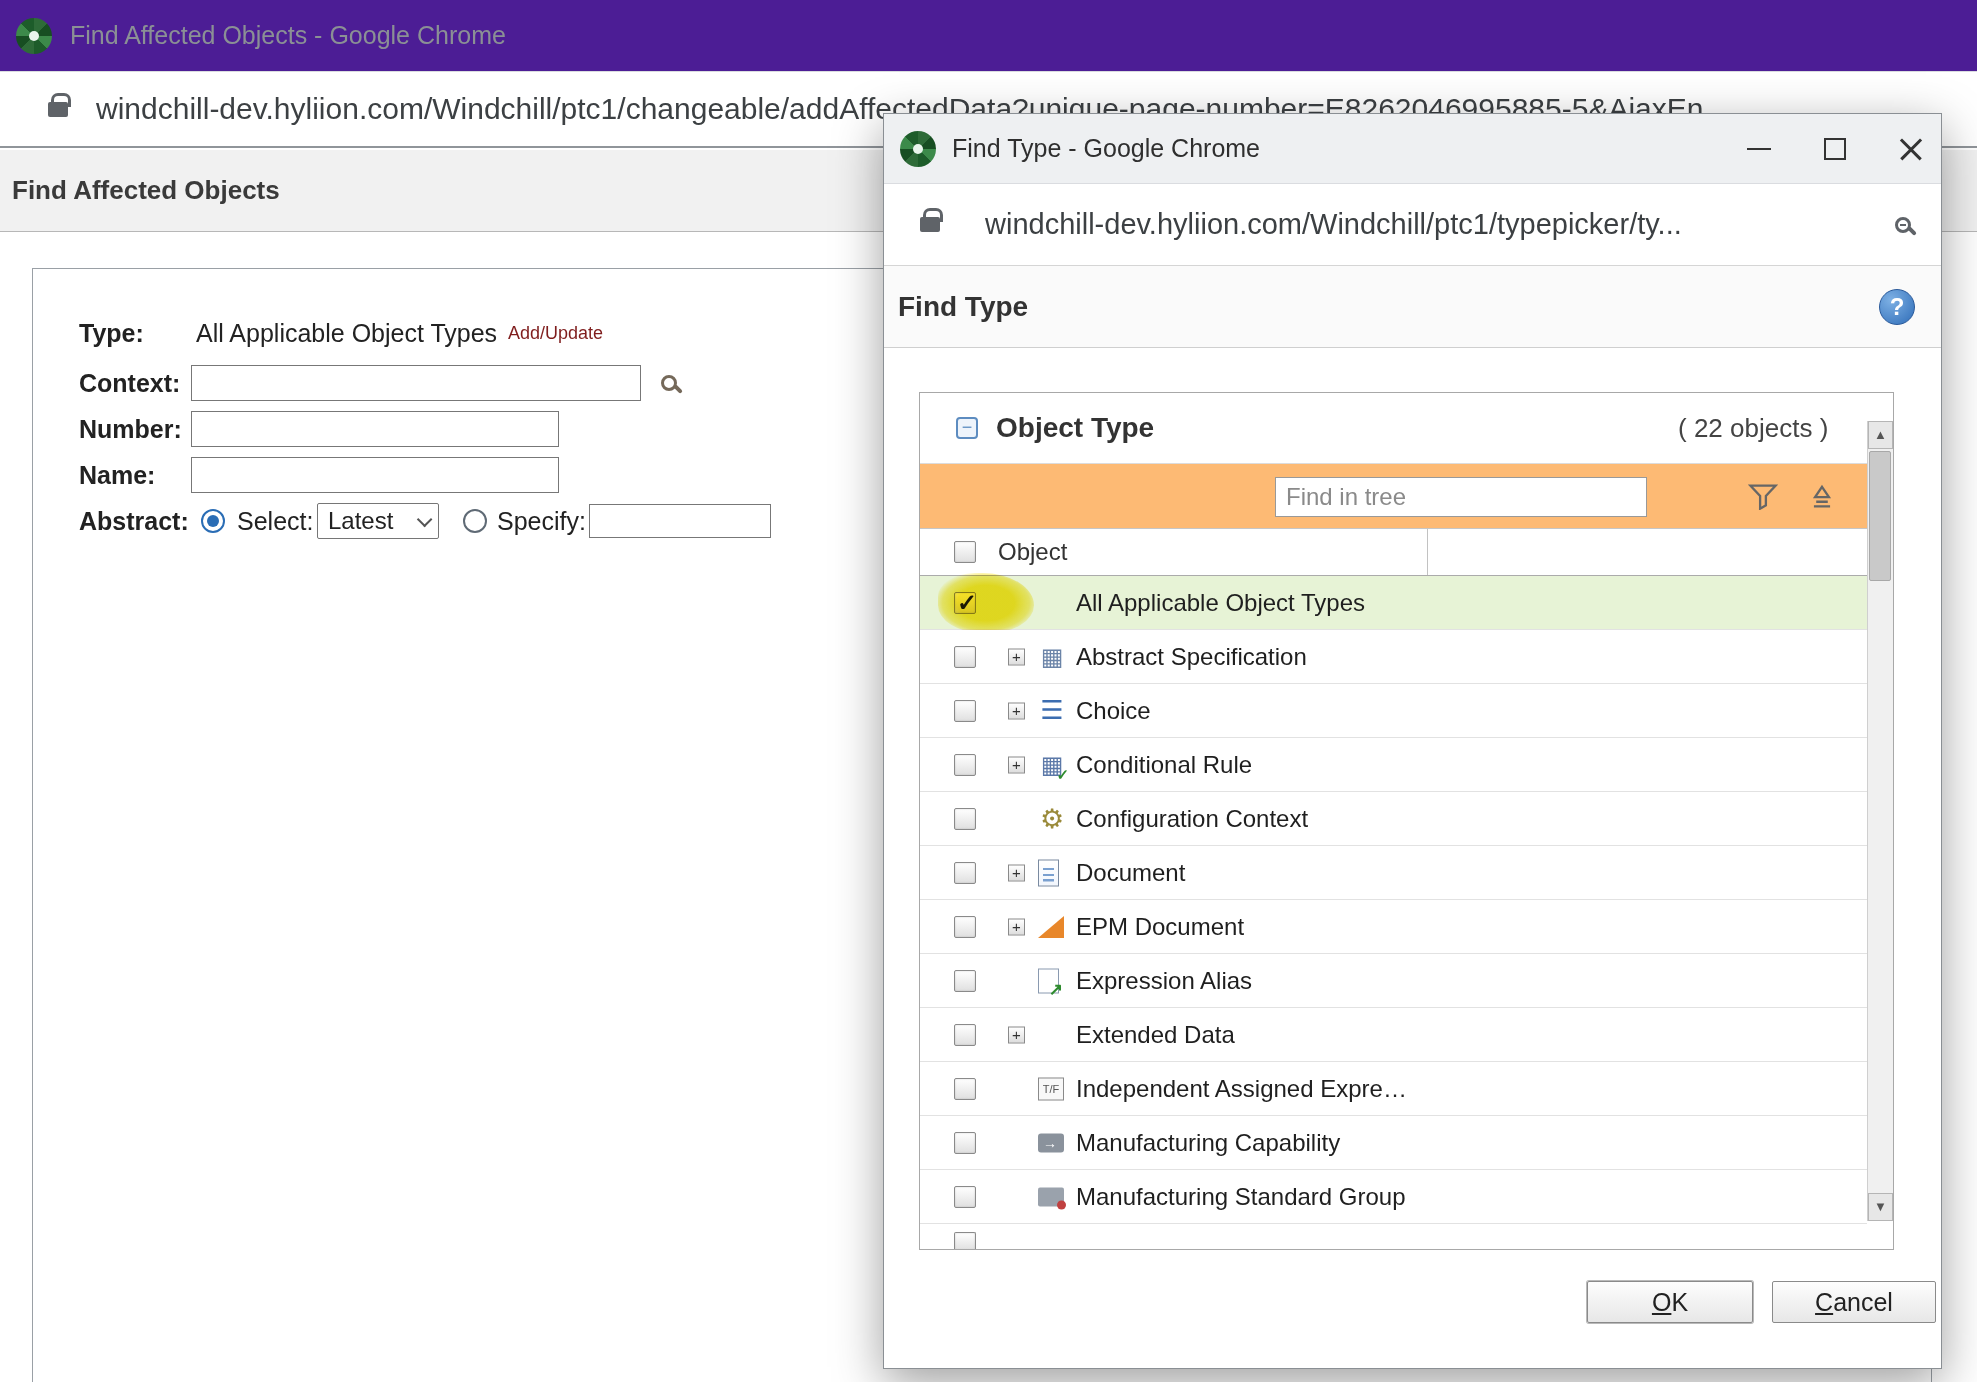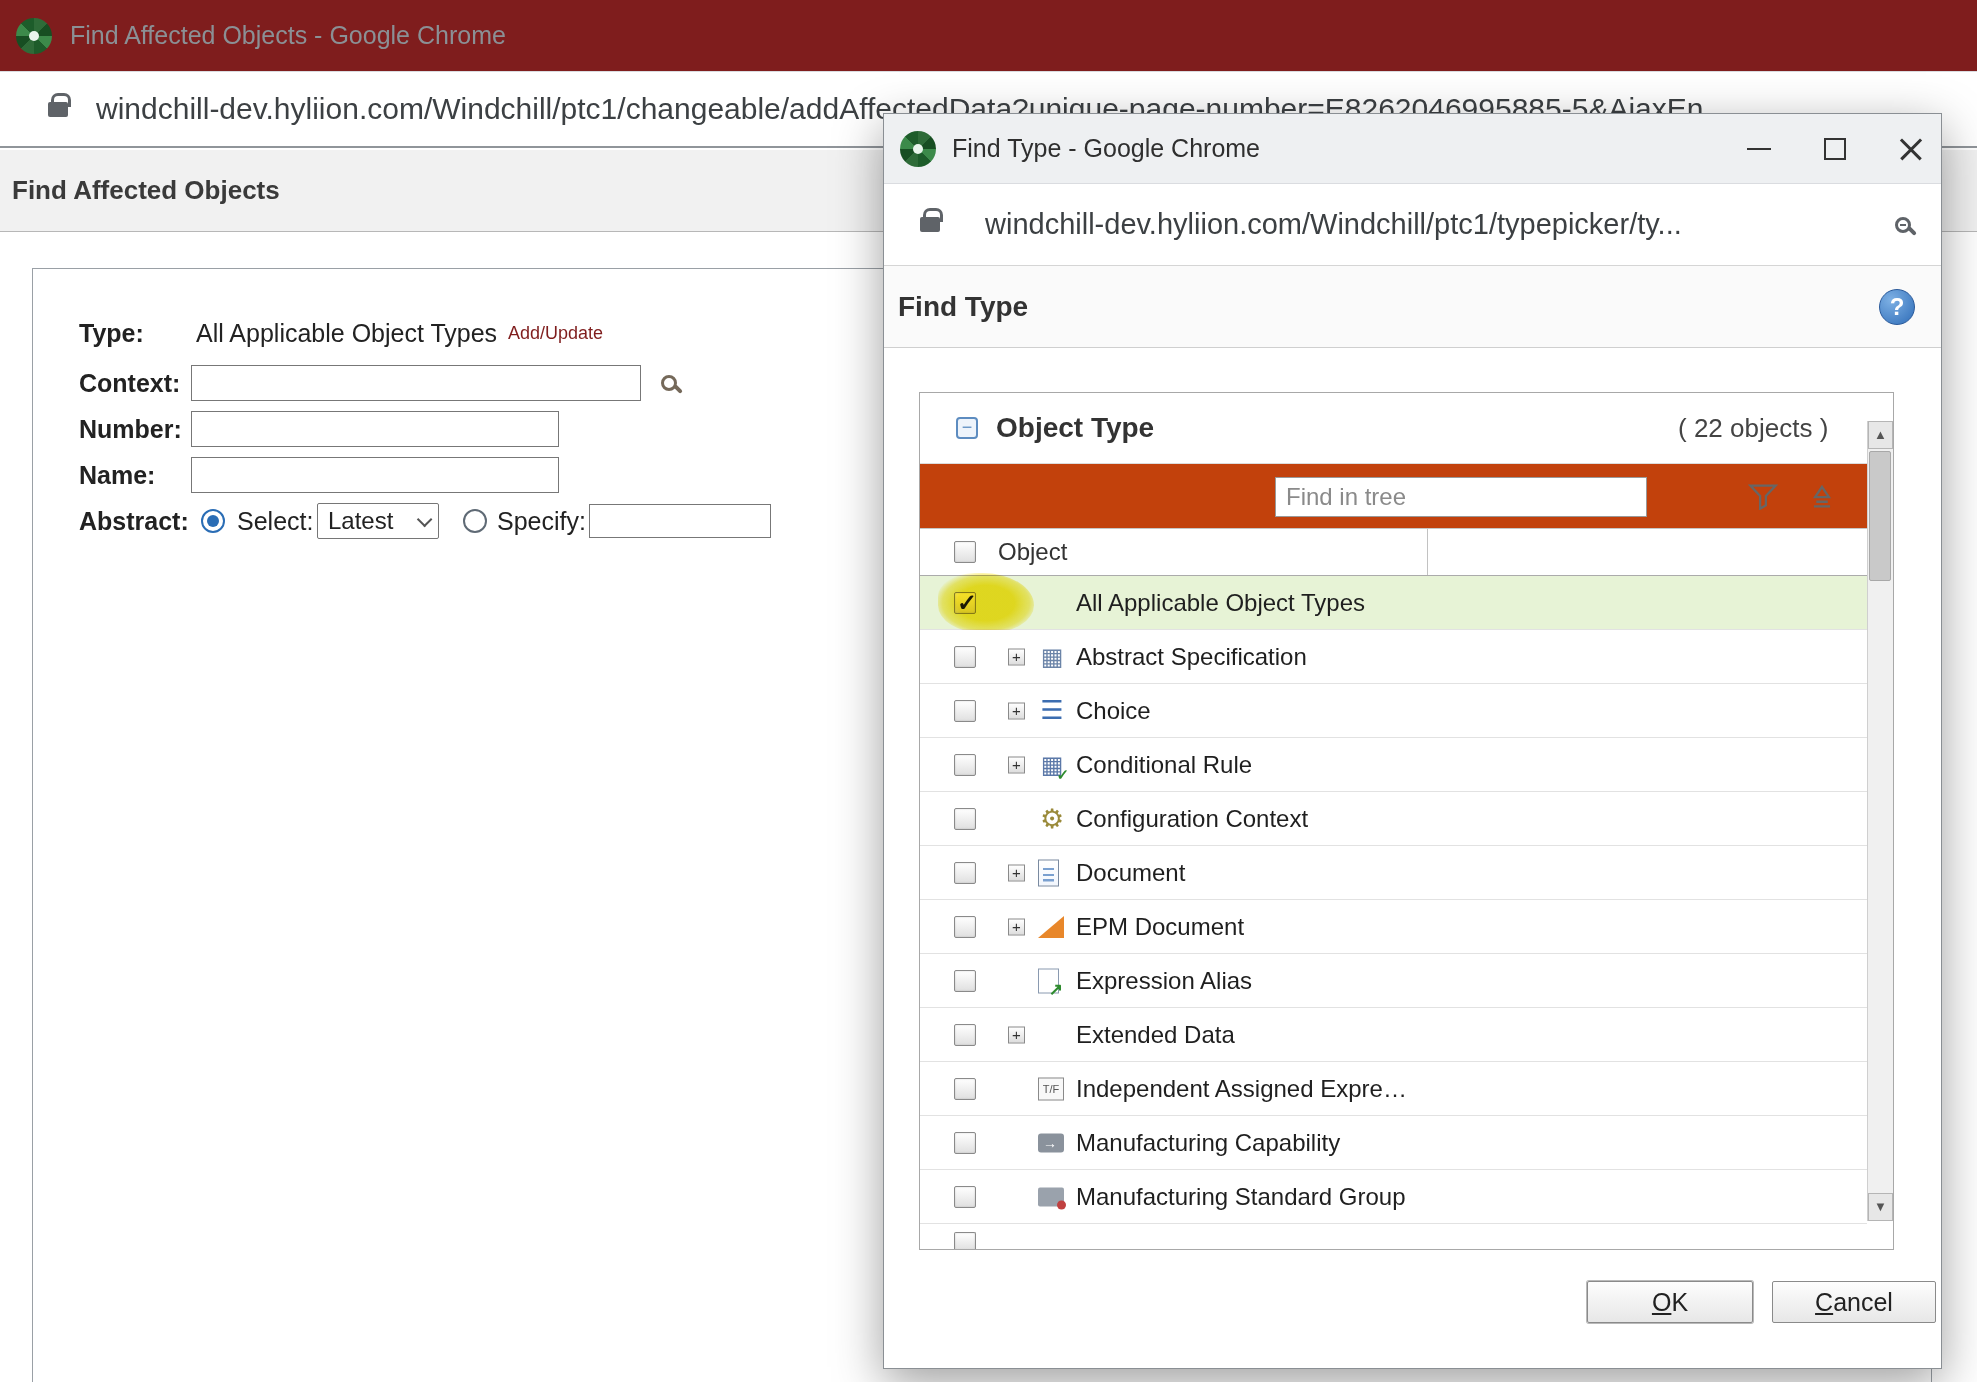--- a/index.html
+++ b/index.html
@@ -1,21 +1,21 @@
 <!DOCTYPE html>
 <html><head>
 <meta charset="utf-8">
 <style>
   *{margin:0;padding:0;box-sizing:border-box;}
   html,body{width:1977px;height:1382px;overflow:hidden;background:#fff;
     font-family:"Liberation Sans",sans-serif;color:#222;}
 
   
   .titlebar{position:absolute;left:0;top:0;width:100%;display:flex;align-items:center;
-    background:#7f1d1d;border-bottom:1px solid #dadce0;}
+    background:#4c1d95;border-bottom:1px solid #dadce0;}
   .wc-icon{width:36px;height:36px;border-radius:50%;position:relative;flex:0 0 auto;
     background:conic-gradient(#2e6b38 0 45deg,#174e22 45deg 90deg,#3c8a4a 90deg 135deg,
       #1d5c2a 135deg 180deg,#2e6b38 180deg 225deg,#174e22 225deg 270deg,
       #3c8a4a 270deg 315deg,#1d5c2a 315deg 360deg);}
   .wc-icon::after{content:'';position:absolute;inset:13px;background:#e9f5ec;border-radius:50%;}
   .lock{position:relative;width:20px;height:15px;background:#5f6368;border-radius:2px;flex:0 0 auto;}
   .lock::before{content:'';position:absolute;top:-9px;left:3px;width:14px;height:11px;
     border:3px solid #5f6368;border-bottom:none;border-radius:7px 7px 0 0;}
   .mag{width:16px;height:16px;border:3px solid #75695a;border-radius:50%;position:relative;flex:0 0 auto;}
   .mag::after{content:'';position:absolute;width:10px;height:4px;background:#75695a;
@@ -75,21 +75,21 @@
     display:flex;align-items:center;justify-content:center;cursor:pointer;
     background:radial-gradient(circle at 32% 30%,#7db0e4,#2f6db8);border:1px solid #29599a;}
 
   .tree-panel{position:absolute;left:35px;top:278px;width:975px;height:858px;
     border:1px solid #a8a8a8;background:#fff;overflow:hidden;}
   .ot-header{position:absolute;left:0;top:0;right:0;height:70px;display:flex;align-items:center;}
   .collapse-box{position:absolute;left:36px;width:22px;height:22px;border:2px solid #5d8cc0;border-radius:4px;
     color:#5d8cc0;font-size:18px;line-height:17px;text-align:center;background:#eef4fb;cursor:pointer;}
   .ot-title{position:absolute;left:76px;font-size:28px;font-weight:bold;color:#333;}
   .ot-count{position:absolute;left:758px;font-size:26px;color:#444;}
-  .search-row{position:absolute;left:0;top:70px;right:0;height:66px;background:#c2410c;
+  .search-row{position:absolute;left:0;top:70px;right:0;height:66px;background:#fdba74;
     border-top:1px solid #dcdcdc;border-bottom:1px solid #c6c6c6;}
   .find-input{position:absolute;left:355px;top:13px;width:372px;height:40px;border:1px solid #999;
     font-size:24px;padding:0 10px;color:#222;font-family:"Liberation Sans",sans-serif;}
   .find-input::placeholder{color:#8a8a8a;}
   .tool-icon{position:absolute;top:18px;width:30px;height:30px;cursor:pointer;}
   .col-header{position:absolute;left:0;top:136px;right:26px;height:47px;border-bottom:1px solid #ababab;}
   .col-divider{position:absolute;left:507px;top:0;bottom:0;width:1px;background:#c2c2c2;}
   .col-label{position:absolute;left:78px;top:50%;transform:translateY(-50%);font-size:24px;color:#333;}
 
   .rows-host{position:absolute;left:0;top:183px;right:26px;bottom:0;}

